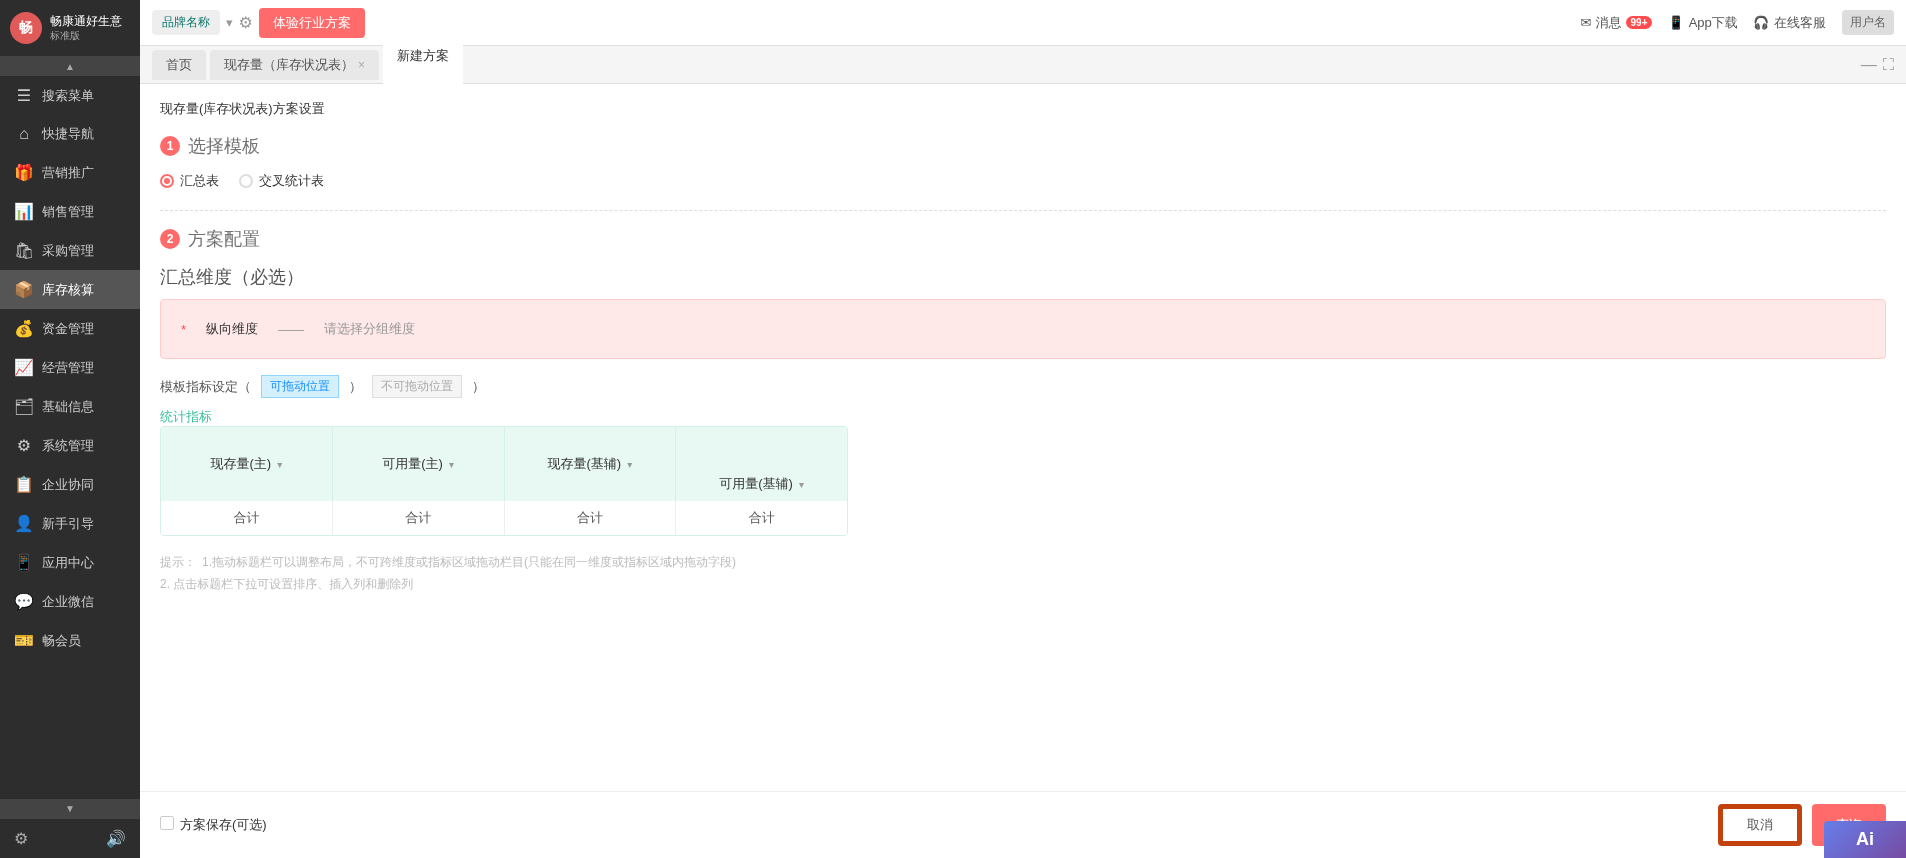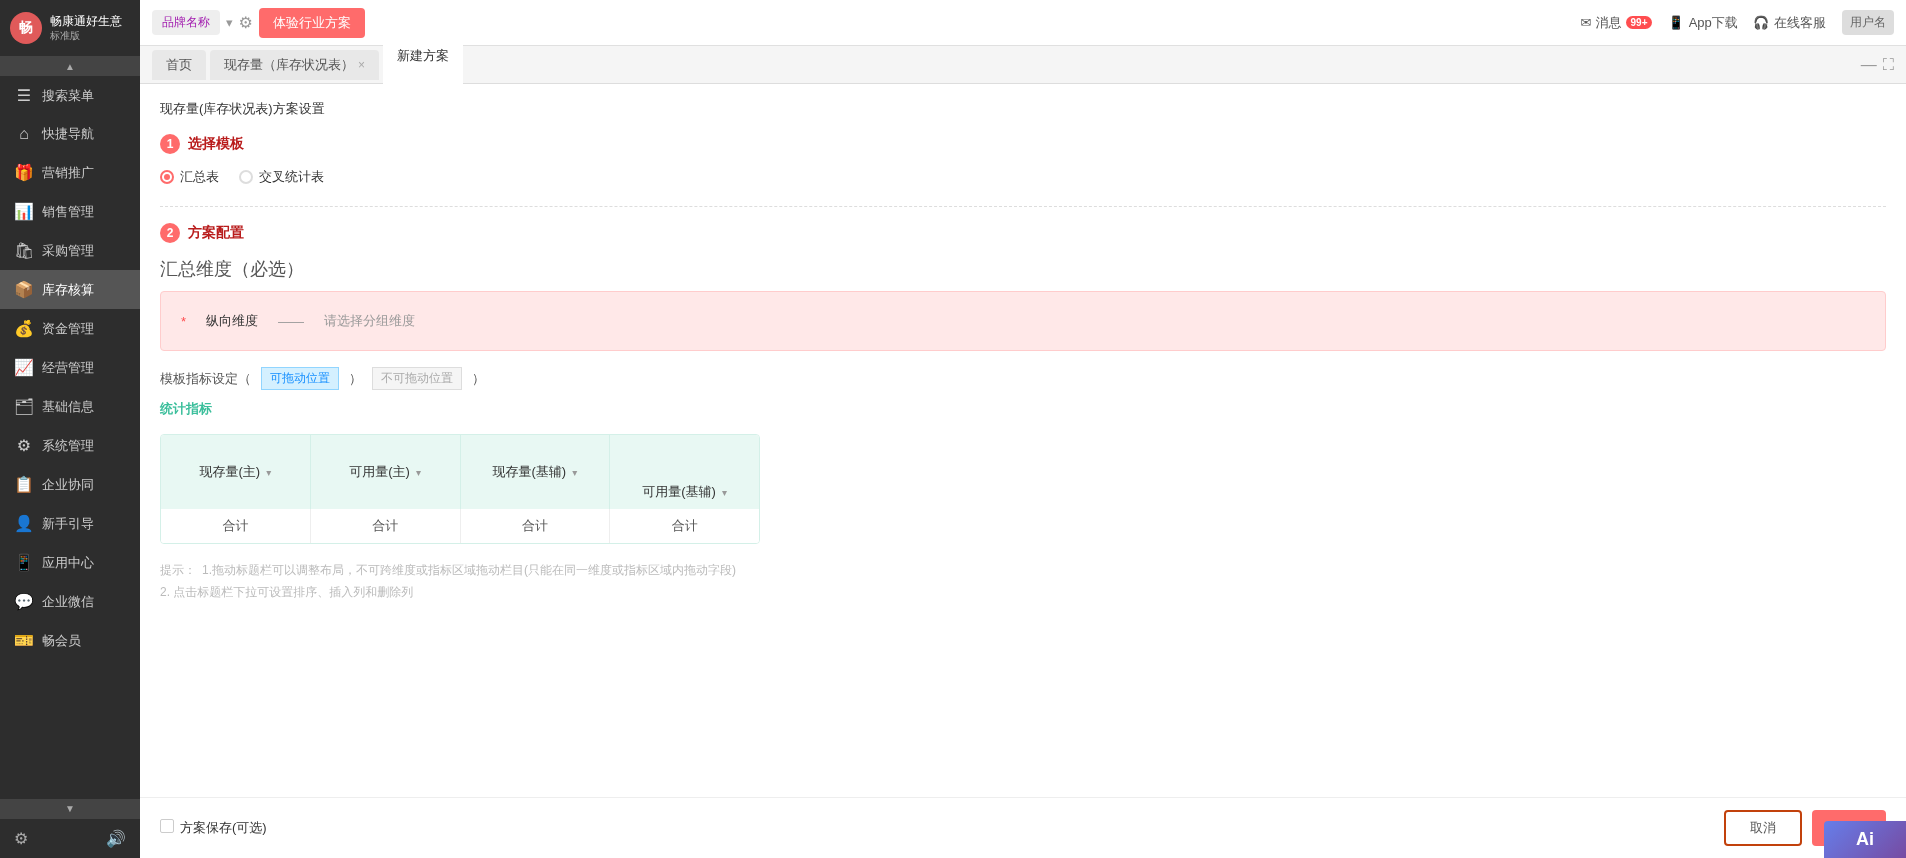--- a/index.html
+++ b/index.html
@@ -69,21 +69,21 @@
       padding: 0 12px;
       gap: 8px;
       border-bottom: 1px solid #e0e0e0;
       flex-shrink: 0;
     }
     .topbar-left {
       display: flex; align-items: center; gap: 6px; flex: 1;
     }
     .topbar-brand {
       background: #eee; border-radius: 4px; padding: 4px 10px;
-      font-size: 12px; color: #a21caf; cursor: pointer;
+      font-size: 12px; color: #0f766e; cursor: pointer;
     }
     .topbar-dropdown { color: #999; cursor: pointer; }
     .topbar-gear { color: #999; cursor: pointer; font-size: 16px; }
     .btn-trial {
       background: #ff6b6b; color: white; border: none; border-radius: 4px;
       padding: 6px 14px; font-size: 13px; cursor: pointer;
     }
     .topbar-right {
       display: flex; align-items: center; gap: 16px;
     }
@@ -133,21 +133,21 @@
     
     .section { margin-bottom: 20px; }
     .section-header {
       display: flex; align-items: center; gap: 8px; margin-bottom: 14px;
     }
     .section-num {
       background: #ff6b6b; color: white; width: 20px; height: 20px;
       border-radius: 50%; display: flex; align-items: center; justify-content: center;
       font-size: 12px; font-weight: bold; flex-shrink: 0;
     }
-    .section-title { font-size: 14px; color: #b91c1c; font-weight: 700; }
+    .section-title { font-size: 18px; color: #737373; font-weight: 400; }
 
     
     .template-options { display: flex; align-items: center; gap: 20px; }
     .radio-option { display: flex; align-items: center; gap: 6px; cursor: pointer; font-size: 13px; color: #333; }
     .radio-circle {
       width: 14px; height: 14px; border-radius: 50%; border: 2px solid #ddd;
       display: flex; align-items: center; justify-content: center;
     }
     .radio-circle.selected { border-color: #ff6b6b; }
     .radio-circle.selected::after {
@@ -173,26 +173,26 @@
 
     
     .indicator-settings { display: flex; align-items: center; gap: 10px; margin-bottom: 10px; font-size: 13px; color: #555; }
     .indicator-badge {
       padding: 2px 8px; border-radius: 0; font-size: 12px;
     }
     .indicator-badge.draggable { background: #d4f0ff; color: #1890ff; border: 1px solid #91d5ff; }
     .indicator-badge.fixed { background: #f5f5f5; color: #aaa; border: 1px solid #ddd; }
 
     
-    .stats-label { color: #3cbf9c; font-size: 13px; margin-bottom: 16px; font-weight: 700; }
+    .stats-label { color: #3cbf9c; font-size: 13px; margin-bottom: 0; font-weight: 400; }
     .stats-table {
       border: 1px solid #d4f0e8;
       border-radius: 4px;
       overflow: hidden;
-      width: 600px;
+      width: 688px;
     }
     .stats-table-header {
       display: flex; background: #e8f8f3;
     }
     .stats-col {
       flex: 1; display: flex; align-items: center; justify-content: center;
       padding: 8px 12px; border-right: 1px solid #d4f0e8; font-size: 13px; color: #333; gap: 6px;
     }
     .stats-col:last-child { border-right: none; margin-top: 40px; }
     .stats-col-arrow { color: #999; font-size: 10px; cursor: pointer; }
@@ -213,21 +213,21 @@
       display: flex; align-items: center; justify-content: space-between;
       background: #fff; flex-shrink: 0;
     }
     .save-option { display: flex; align-items: flex-start; gap: 6px; font-size: 13px; color: #333; cursor: pointer; }
     .checkbox-box {
       width: 14px; height: 14px; border: 1px solid #ccc; border-radius: 2px;
       display: inline-block;
     }
     .footer-buttons { display: flex; gap: 10px; }
     .btn-cancel {
-      background: #fff; border: 2px solid #c2410c; color: #555;
+      background: #fff; border: 5px solid #c2410c; color: #555;
       padding: 7px 24px; border-radius: 4px; cursor: pointer; font-size: 13px; margin-left: 10px;
     }
     .btn-query {
       background: #ff6b6b; color: white; border: none;
       padding: 7px 24px; border-radius: 4px; cursor: pointer; font-size: 13px;
     }
 
     
     .ai-badge {
       position: fixed;

